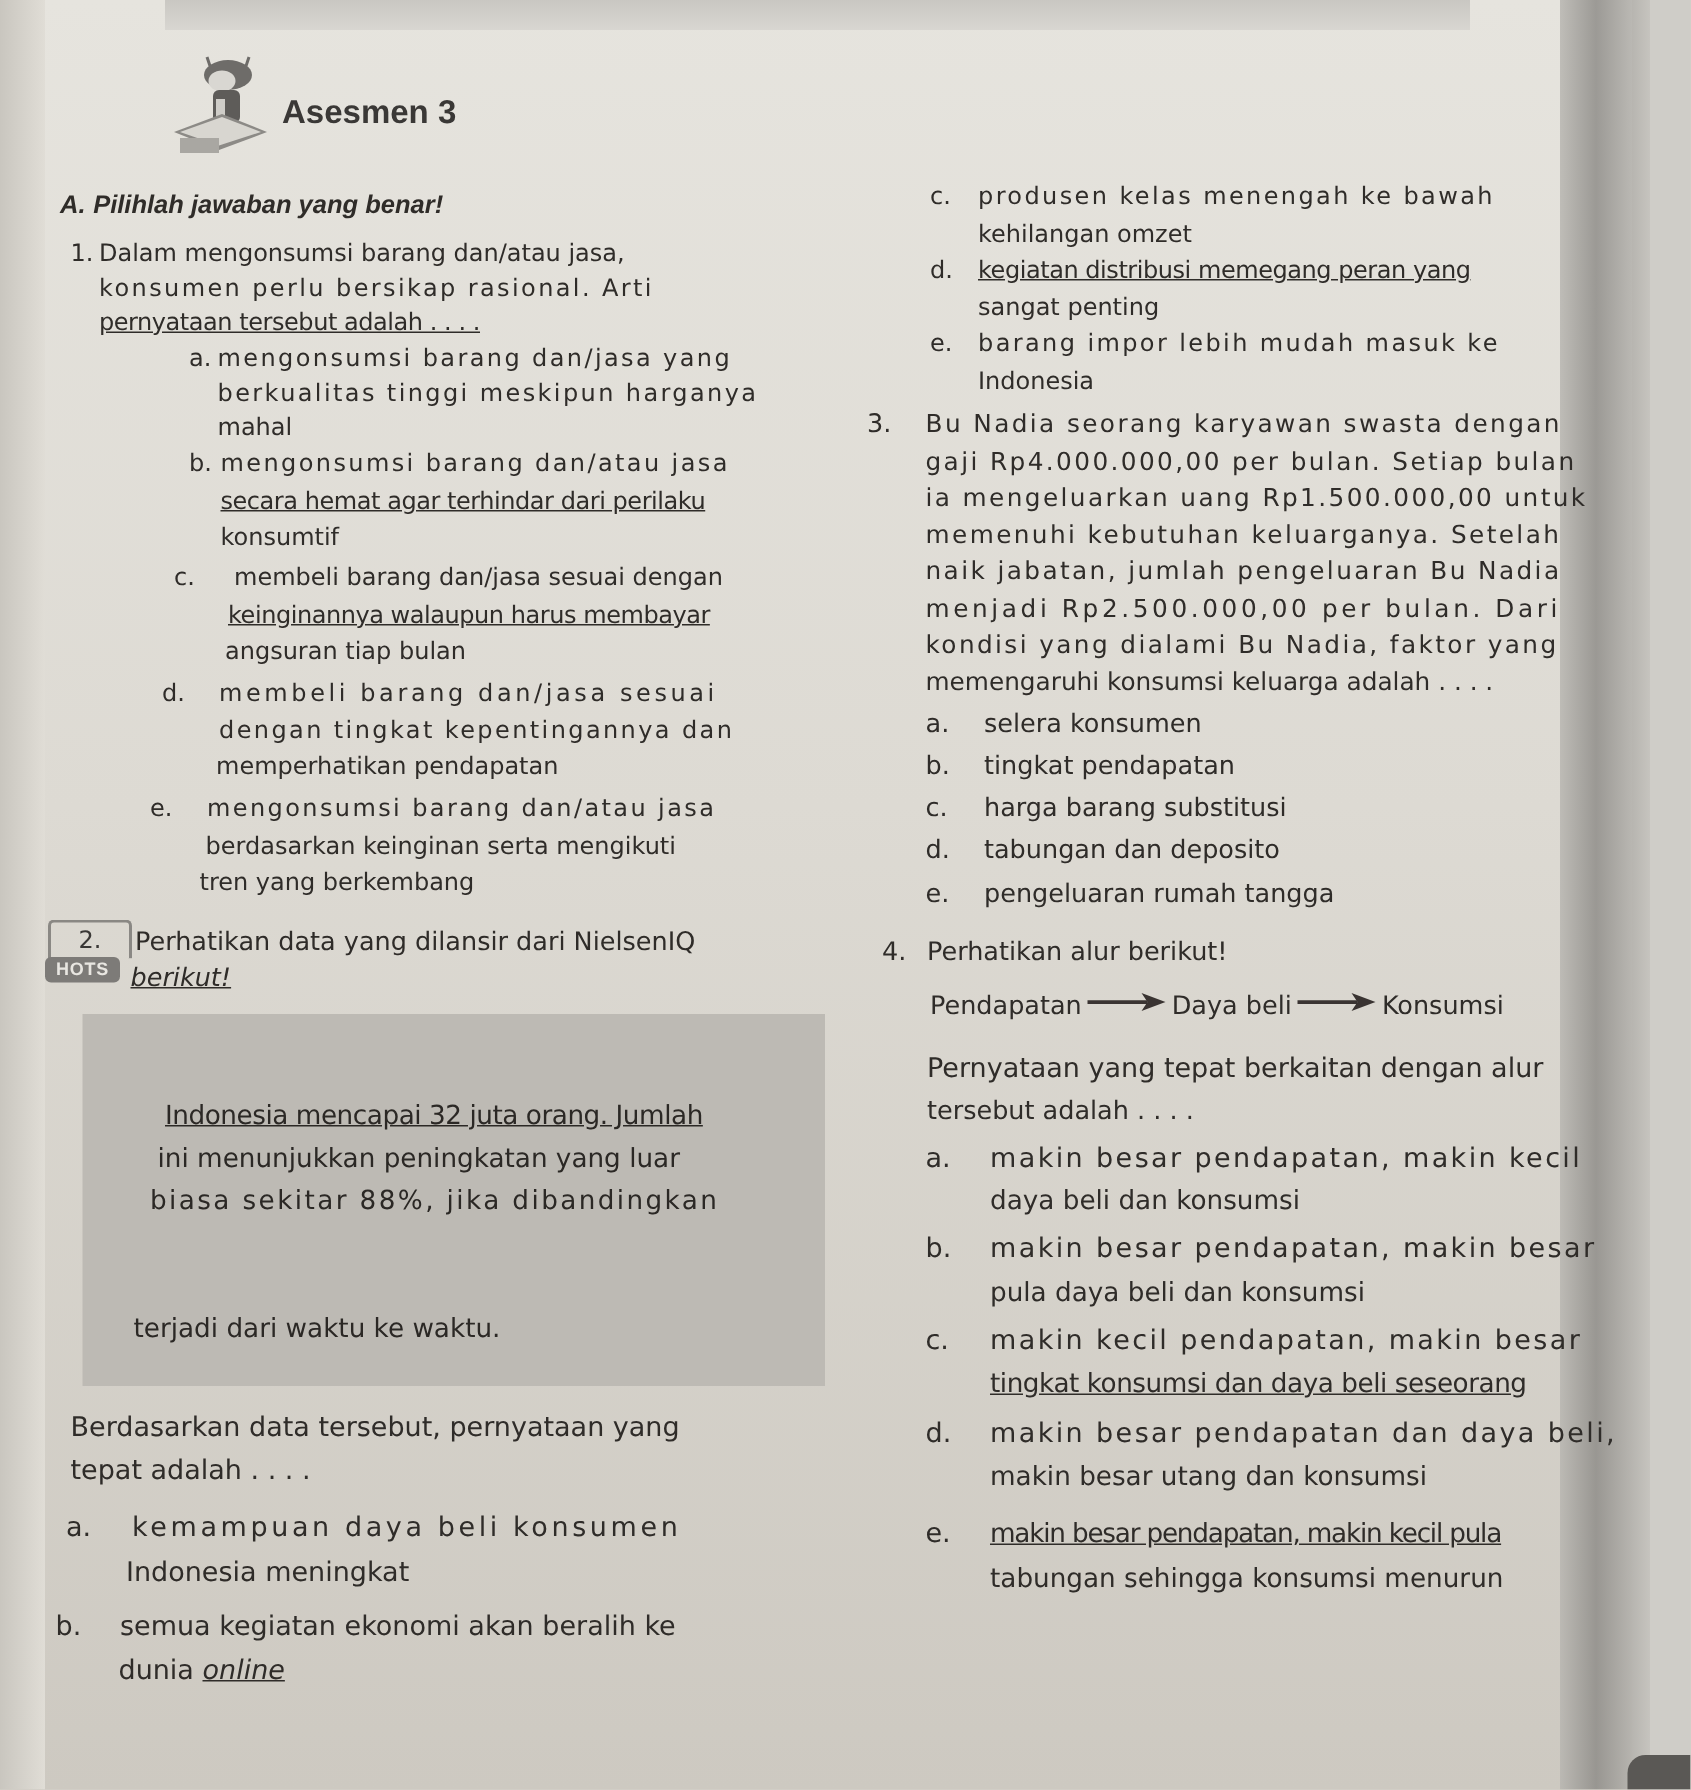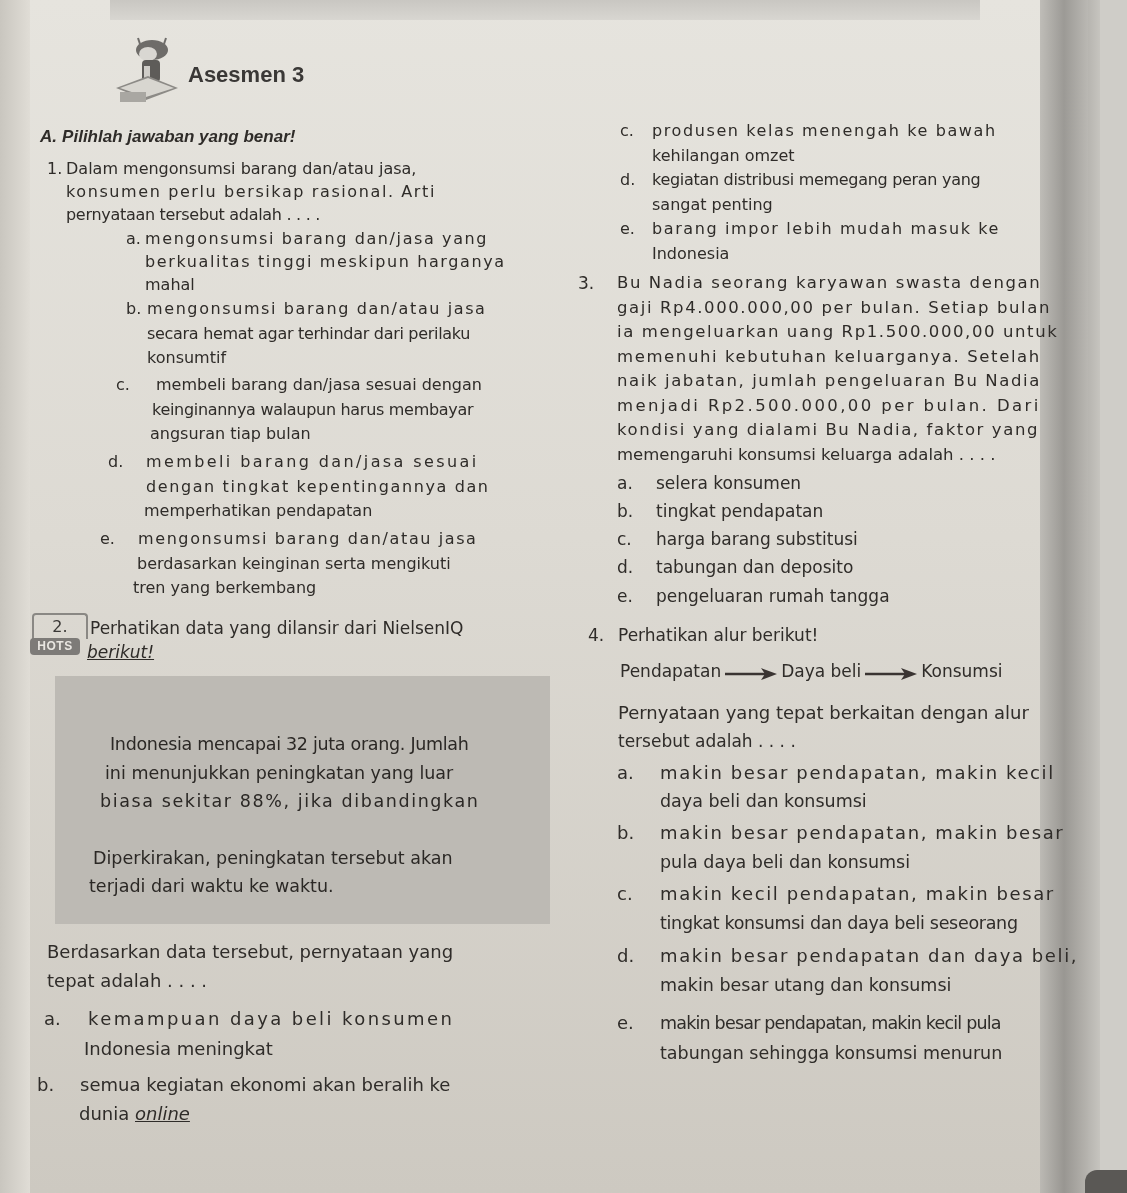--- a/index.html
+++ b/index.html
@@ -38,21 +38,21 @@
   .header { position:absolute; left:108px; top:36px; display:flex; align-items:center; }
   .mascot { width:78px; height:70px; }
   .title {
     font-family:"Liberation Sans",sans-serif; font-weight:bold;
     font-size:22px; color:#3a3836; margin-left:2px; margin-top:8px;
   }
 
   .t { position:absolute; font-size:16px; line-height:22px; white-space:nowrap; color:#2f2c29; }
   .wide { letter-spacing:1.6px; }
   .wide2 { letter-spacing:2.4px; }
-  .tight { letter-spacing:-0.3px; }
+  .tight { letter-spacing:-0.3px;text-decoration:underline; }
   .ital { font-style:italic;text-decoration:underline; }
   .bolditalic { font-family:"Liberation Sans",sans-serif; font-style:italic; font-weight:bold; font-size:17px; }
 
   .section-a { left:40px; top:126px; }
   .badge-num {
     position:absolute; left:32px; top:613px; width:52px; height:24px;
     border:2px solid #8a8884; border-bottom:none; border-radius:4px 4px 0 0;
     font-size:16px; line-height:24px; text-align:center; color:#3a3836;
   }
   .hots {
@@ -60,21 +60,21 @@
     background:#7d7b78; color:#e8e6e1; border-radius:4px;
     font-family:"Liberation Sans",sans-serif; font-weight:bold; font-size:12px;
     line-height:17px; text-align:center; letter-spacing:.5px;
   }
   .datbox {
     position:absolute; left:55px; top:676px; width:495px; height:248px;
     background:#bdbab4;
   }
   .box-t { font-size:17.5px; line-height:29px; color:#2b2825; }
 
-  .flow { position:absolute; left:620px; top:661px; display:flex; align-items:flex-end; font-size:17px; color:#2f2c29; }
+  .flow { position:absolute; left:620px; top:661px; display:flex; align-items:flex-start; font-size:17px; color:#2f2c29; }
   .arrow { display:inline-block; width:56px; height:14px; margin:0 2px; }
 </style>
 </head>
 <body>
 
 <div class="page">
   <div class="left-shadow"></div>
   <div class="top-band"></div>
   <div class="right-fold"></div>
   <div class="right-page"></div>
@@ -135,21 +135,20 @@
   <div>
     <div class="badge-num">2.</div>
     <div class="hots">HOTS</div>
     <span class="t" style="left:90px;top:617px;font-size:17px">Perhatikan data yang dilansir dari NielsenIQ</span>
     <span class="t ital" style="left:87px;top:641px;font-size:17px">berikut!</span>
 
     <div class="datbox">
       <span class="t box-t tight" style="left:55px;top:54px">Indonesia mencapai 32 juta orang. Jumlah</span>
       <span class="t box-t" style="left:50px;top:83px">ini menunjukkan peningkatan yang luar</span>
       <span class="t box-t wide" style="left:45px;top:111px">biasa sekitar 88%, jika dibandingkan</span>
-      <span class="t box-t" style="left:38px;top:168px">Diperkirakan, peningkatan tersebut akan</span>
       <span class="t box-t" style="left:34px;top:196px">terjadi dari waktu ke waktu.</span>
     </div>
 
     <span class="t" style="left:47px;top:941px;font-size:18px">Berdasarkan data tersebut, pernyataan yang</span>
     <span class="t" style="left:47px;top:970px;font-size:18px">tepat adalah . . . .</span>
 
     <span class="t" style="left:44px;top:1008px;font-size:18px">a.</span>
     <span class="t wide2" style="left:88px;top:1008px;font-size:18px">kemampuan daya beli konsumen</span>
     <span class="t" style="left:84px;top:1038px;font-size:18px">Indonesia meningkat</span>
 

